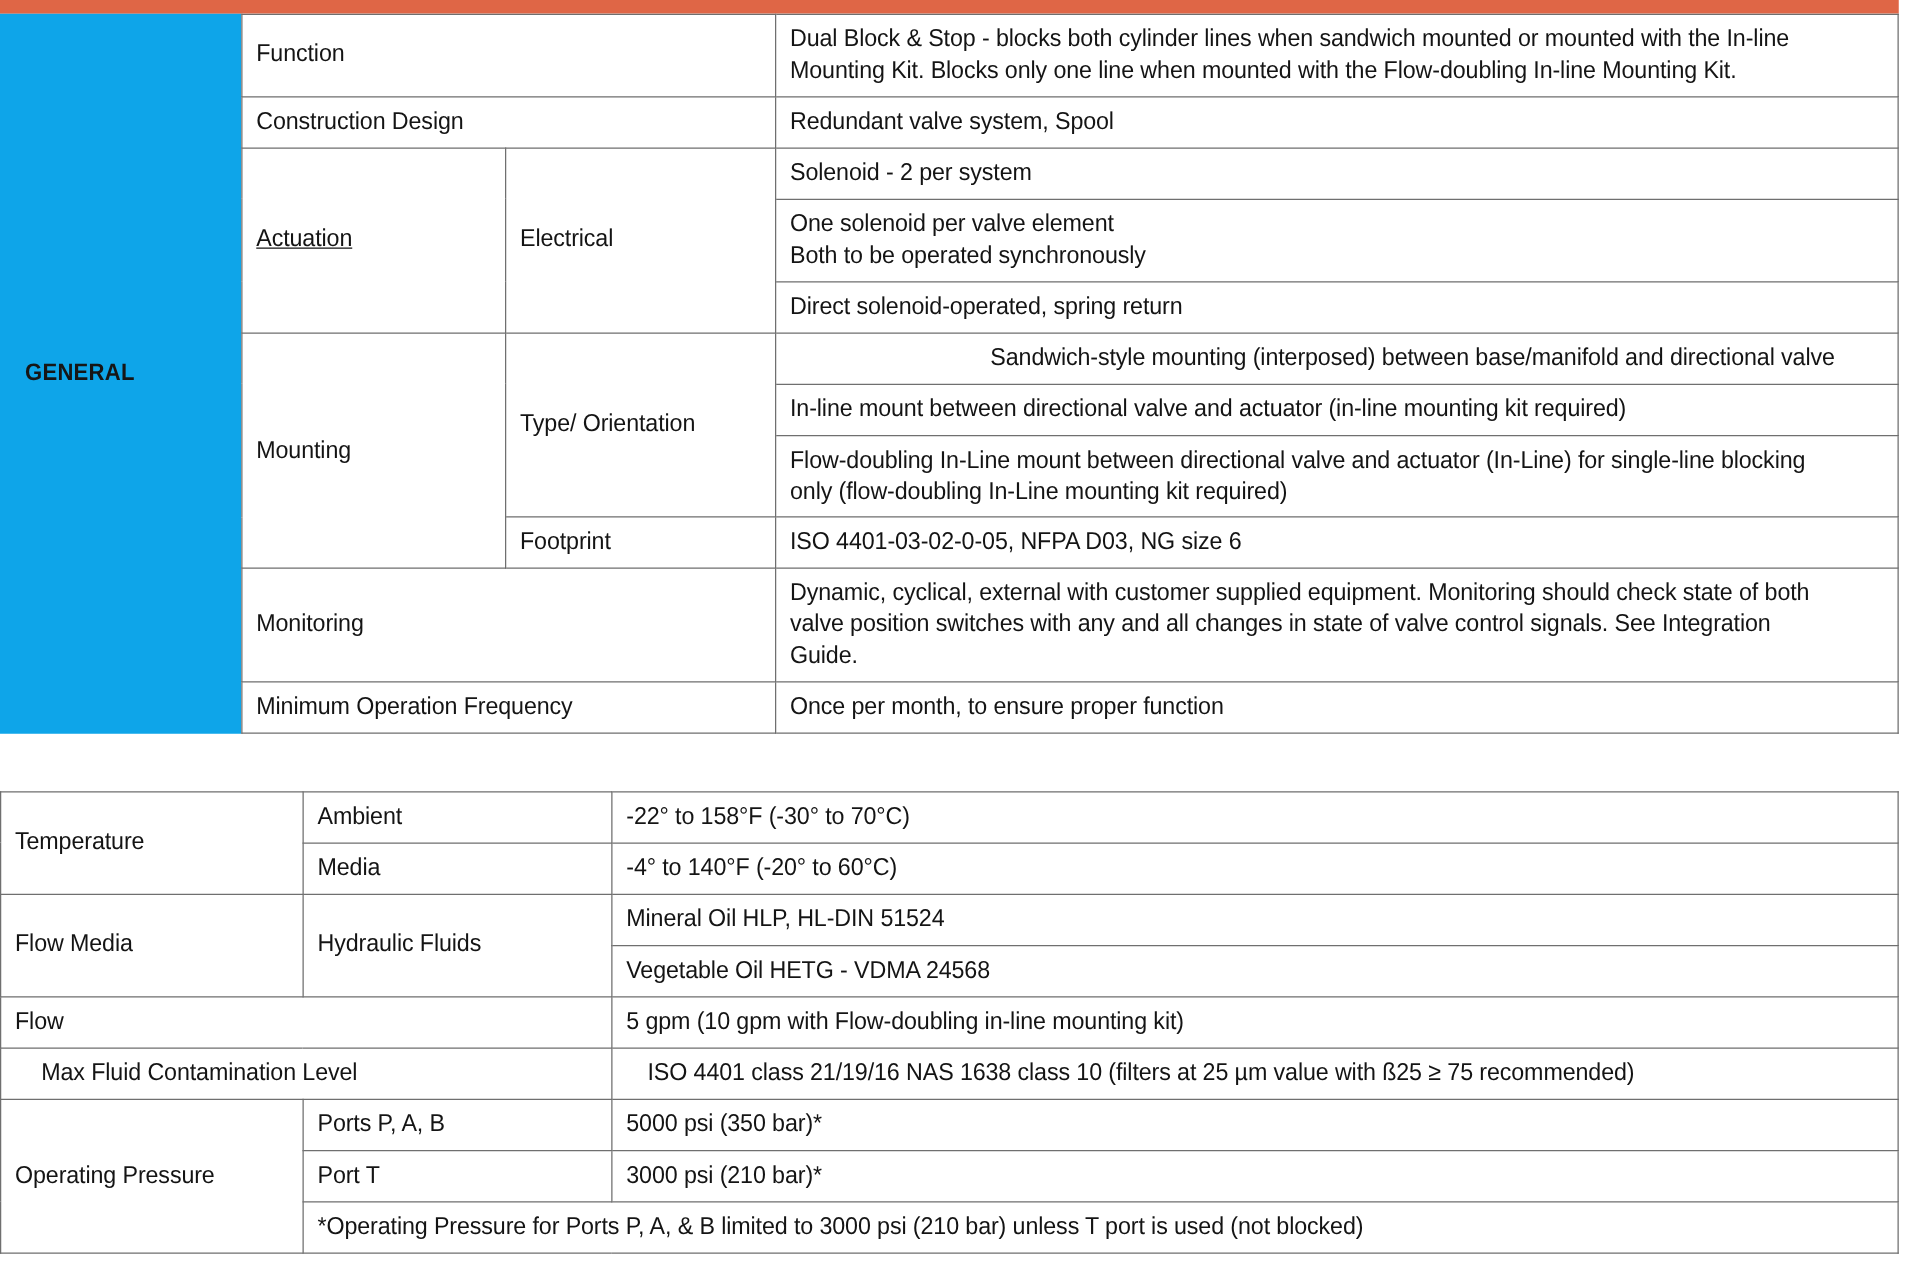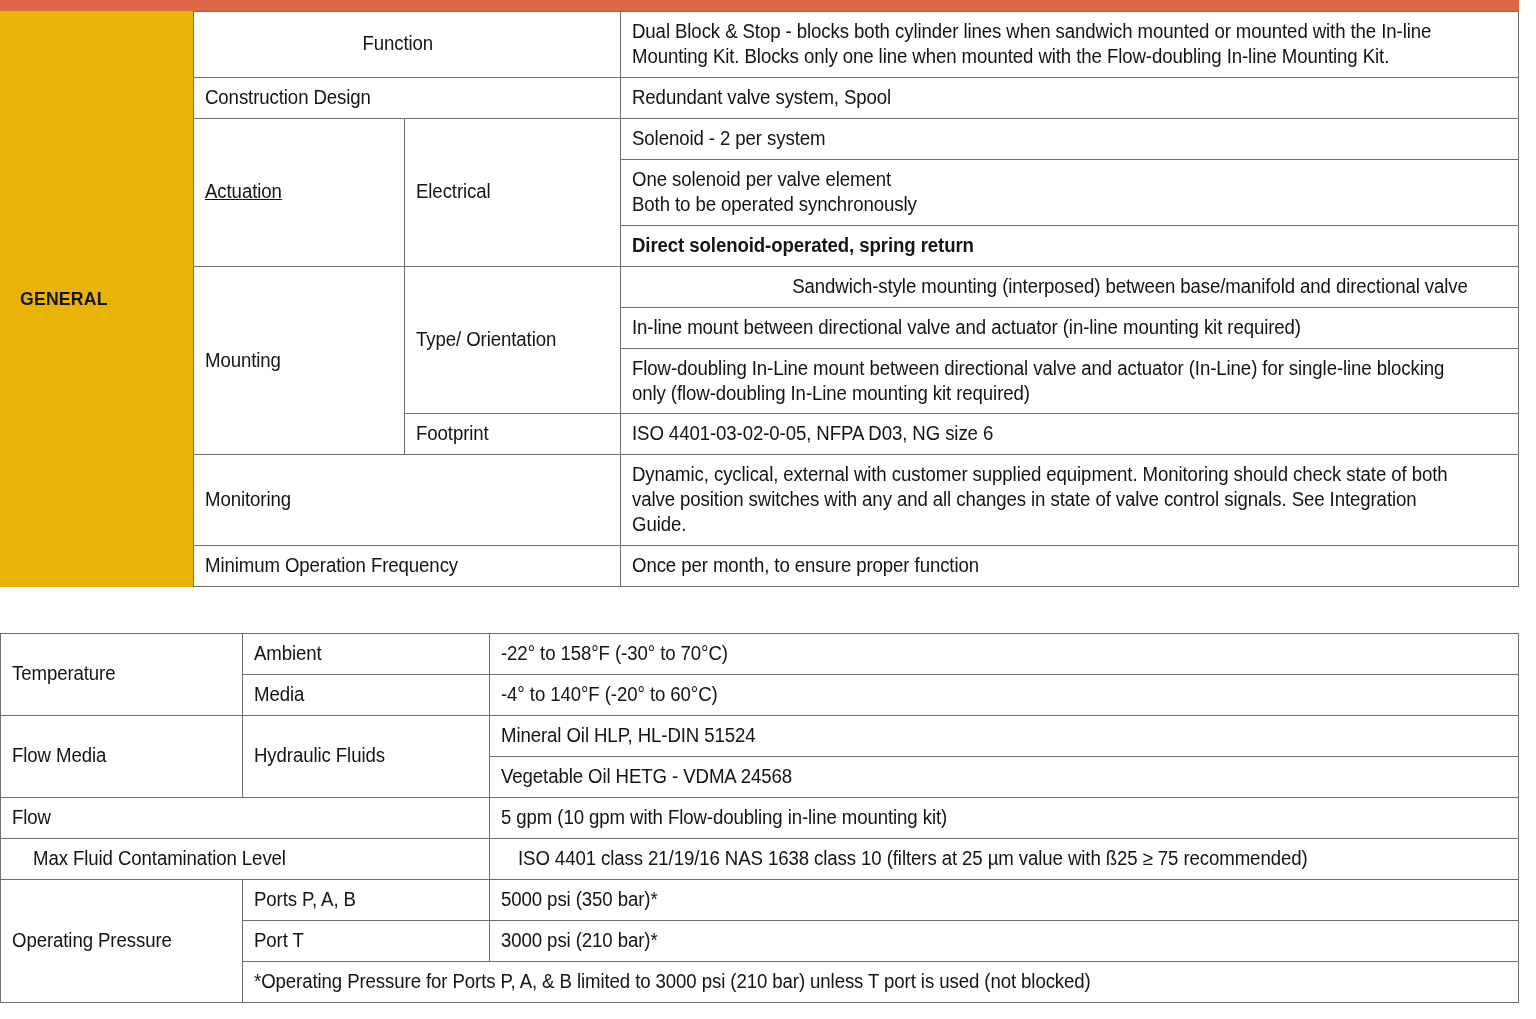--- a/index.html
+++ b/index.html
@@ -96,34 +96,34 @@
 </style>
 </head>
 <body>
 
 <div class="sheet">
 
   <div class="accent-bar" style="background: rgb(223, 102, 70);"></div>
 
   <div class="section" id="section-general">
 
-    <div class="section-label" style="background: #eab308;">
+    <div class="section-label" style="background: #0ea5e9;">
       <span class="section-label-text">GENERAL</span>
     </div>
 
     <table class="section-table">
       <colgroup>
         <col class="c-label">
           <col class="c-sub">
           <col class="c-val">
       </colgroup>
       <tbody>
 
         <tr>
-          <td class="mid" colspan="2" style="border-color: rgb(111, 111, 111); text-align: center;">
+          <td class="mid" colspan="2" style="border-color: rgb(111, 111, 111);">
             <span class="cell-text">Function</span>
           </td>
           <td style="border-color: rgb(111, 111, 111);">
             <span class="cell-text">Dual Block &amp; Stop - blocks both cylinder lines when sandwich mounted or mounted with the In-line Mounting Kit.  Blocks only one line when mounted with the Flow-doubling In-line Mounting Kit.</span>
           </td>
         </tr>
 
         <tr>
           <td class="mid" colspan="2" style="border-color: rgb(111, 111, 111);">
             <span class="cell-text">Construction Design</span>
@@ -144,21 +144,21 @@
             <span class="cell-text">Solenoid - 2 per system</span>
           </td>
         </tr>
         <tr>
           <td style="border-color: rgb(111, 111, 111);">
             <span class="cell-text">One solenoid per valve element
 Both to be operated synchronously</span>
           </td>
         </tr>
         <tr>
-          <td class="mid" style="border-color: rgb(111, 111, 111); font-weight: bold;">
+          <td class="mid" style="border-color: rgb(111, 111, 111);">
             <span class="cell-text">Direct solenoid-operated, spring return</span>
           </td>
         </tr>
 
         <tr>
           <td class="mid" rowspan="4" style="border-color: rgb(111, 111, 111);">
             <span class="cell-text">Mounting</span>
           </td>
           <td class="mid" rowspan="3" style="border-color: rgb(111, 111, 111);">
             <span class="cell-text">Type/ Orientation</span>

